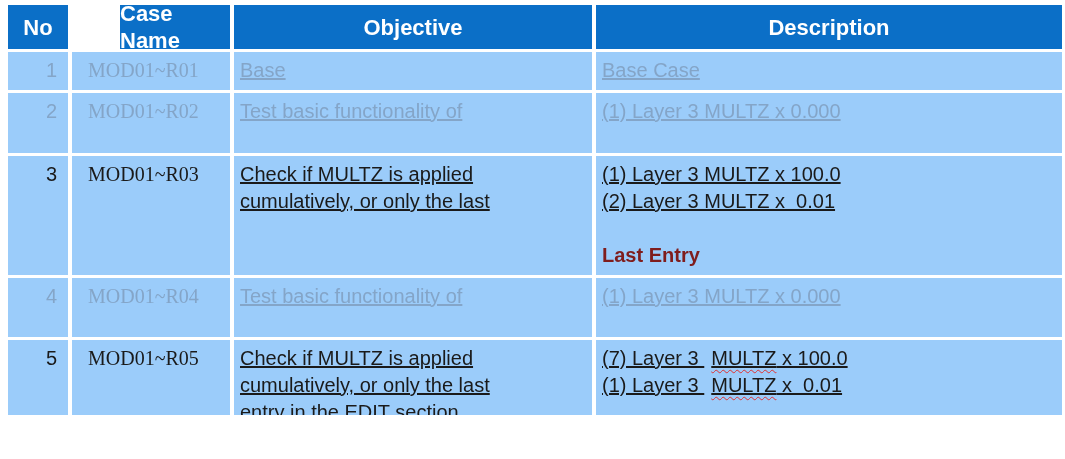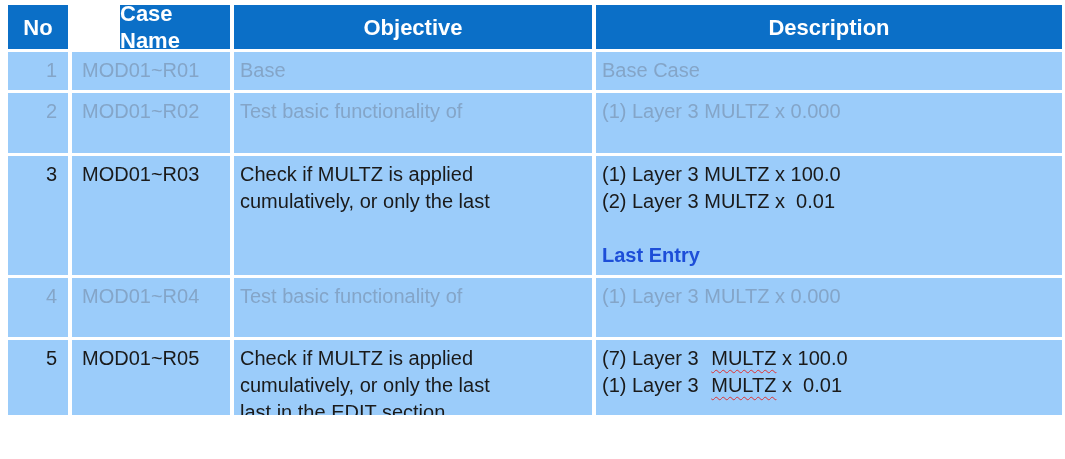--- a/index.html
+++ b/index.html
@@ -31,43 +31,43 @@
   .cell {
     background: #9bccfa;
     color: #1a1a1a;
     font-size: 20px;
     line-height: 27px;
     padding: 5px 8px 5px 6px;
     box-sizing: border-box;
     overflow: hidden;
   }
   .cell.no { padding-left: 38px; }
-  .cell.case { padding-left: 10px; }
+  .cell.case { padding-left: 16px; font-family: Liberation Serif, serif; }
   .head {
     background: #0b6fc7;
     color: #ffffff;
     font-weight: bold;
     font-size: 22px;
     display: flex;
     align-items: center;
     justify-content: center;
     padding: 0;
   }
   .head.left {
     justify-content: flex-start;
     margin-left: 48px;
   }
   .muted .cell, .cell.muted { color: #84a5c8; }
-  .line { white-space: pre; }
+  .line { white-space: pre; text-decoration: underline; }
   .hl {
     font-weight: bold;
     margin-top: 27px;
     white-space: pre;
   }
-  .hl-green { color: #1d4ed8; }
+  .hl-green { color: #7f1d1d; }
   .hl-red   { color: #c92a2a; }
   .squiggle {
     text-decoration-line: underline;
     text-decoration-style: wavy;
     text-decoration-color: #e03131;
     text-decoration-thickness: 1px;
     text-underline-offset: 4px;
     margin-left: 7px;
   }
   .partial { background: #8fc6f9; }
@@ -131,21 +131,21 @@
         <div class="line">(1) Layer 3 MULTZ x 0.000</div>
       </div>
     </div>
 
     <div class="row">
       <div class="cell no">5</div>
       <div class="cell case">MOD01~R05</div>
       <div class="cell">
         <div class="line">Check if MULTZ is applied</div>
         <div class="line">cumulatively, or only the last</div>
-        <div class="line">last in the EDIT section.</div>
+        <div class="line">entry in the EDIT section.</div>
       </div>
       <div class="cell">
         <div class="line"><span>(7) Layer 3 </span><span class="squiggle">MULTZ</span><span> x 100.0</span></div>
         <div class="line"><span>(1) Layer 3 </span><span class="squiggle">MULTZ</span><span> x  0.01</span></div>
         <div class="hl hl-red">Cumulatively</div>
       </div>
     </div>
 
     <div class="row">
       <div class="cell no partial"></div>

